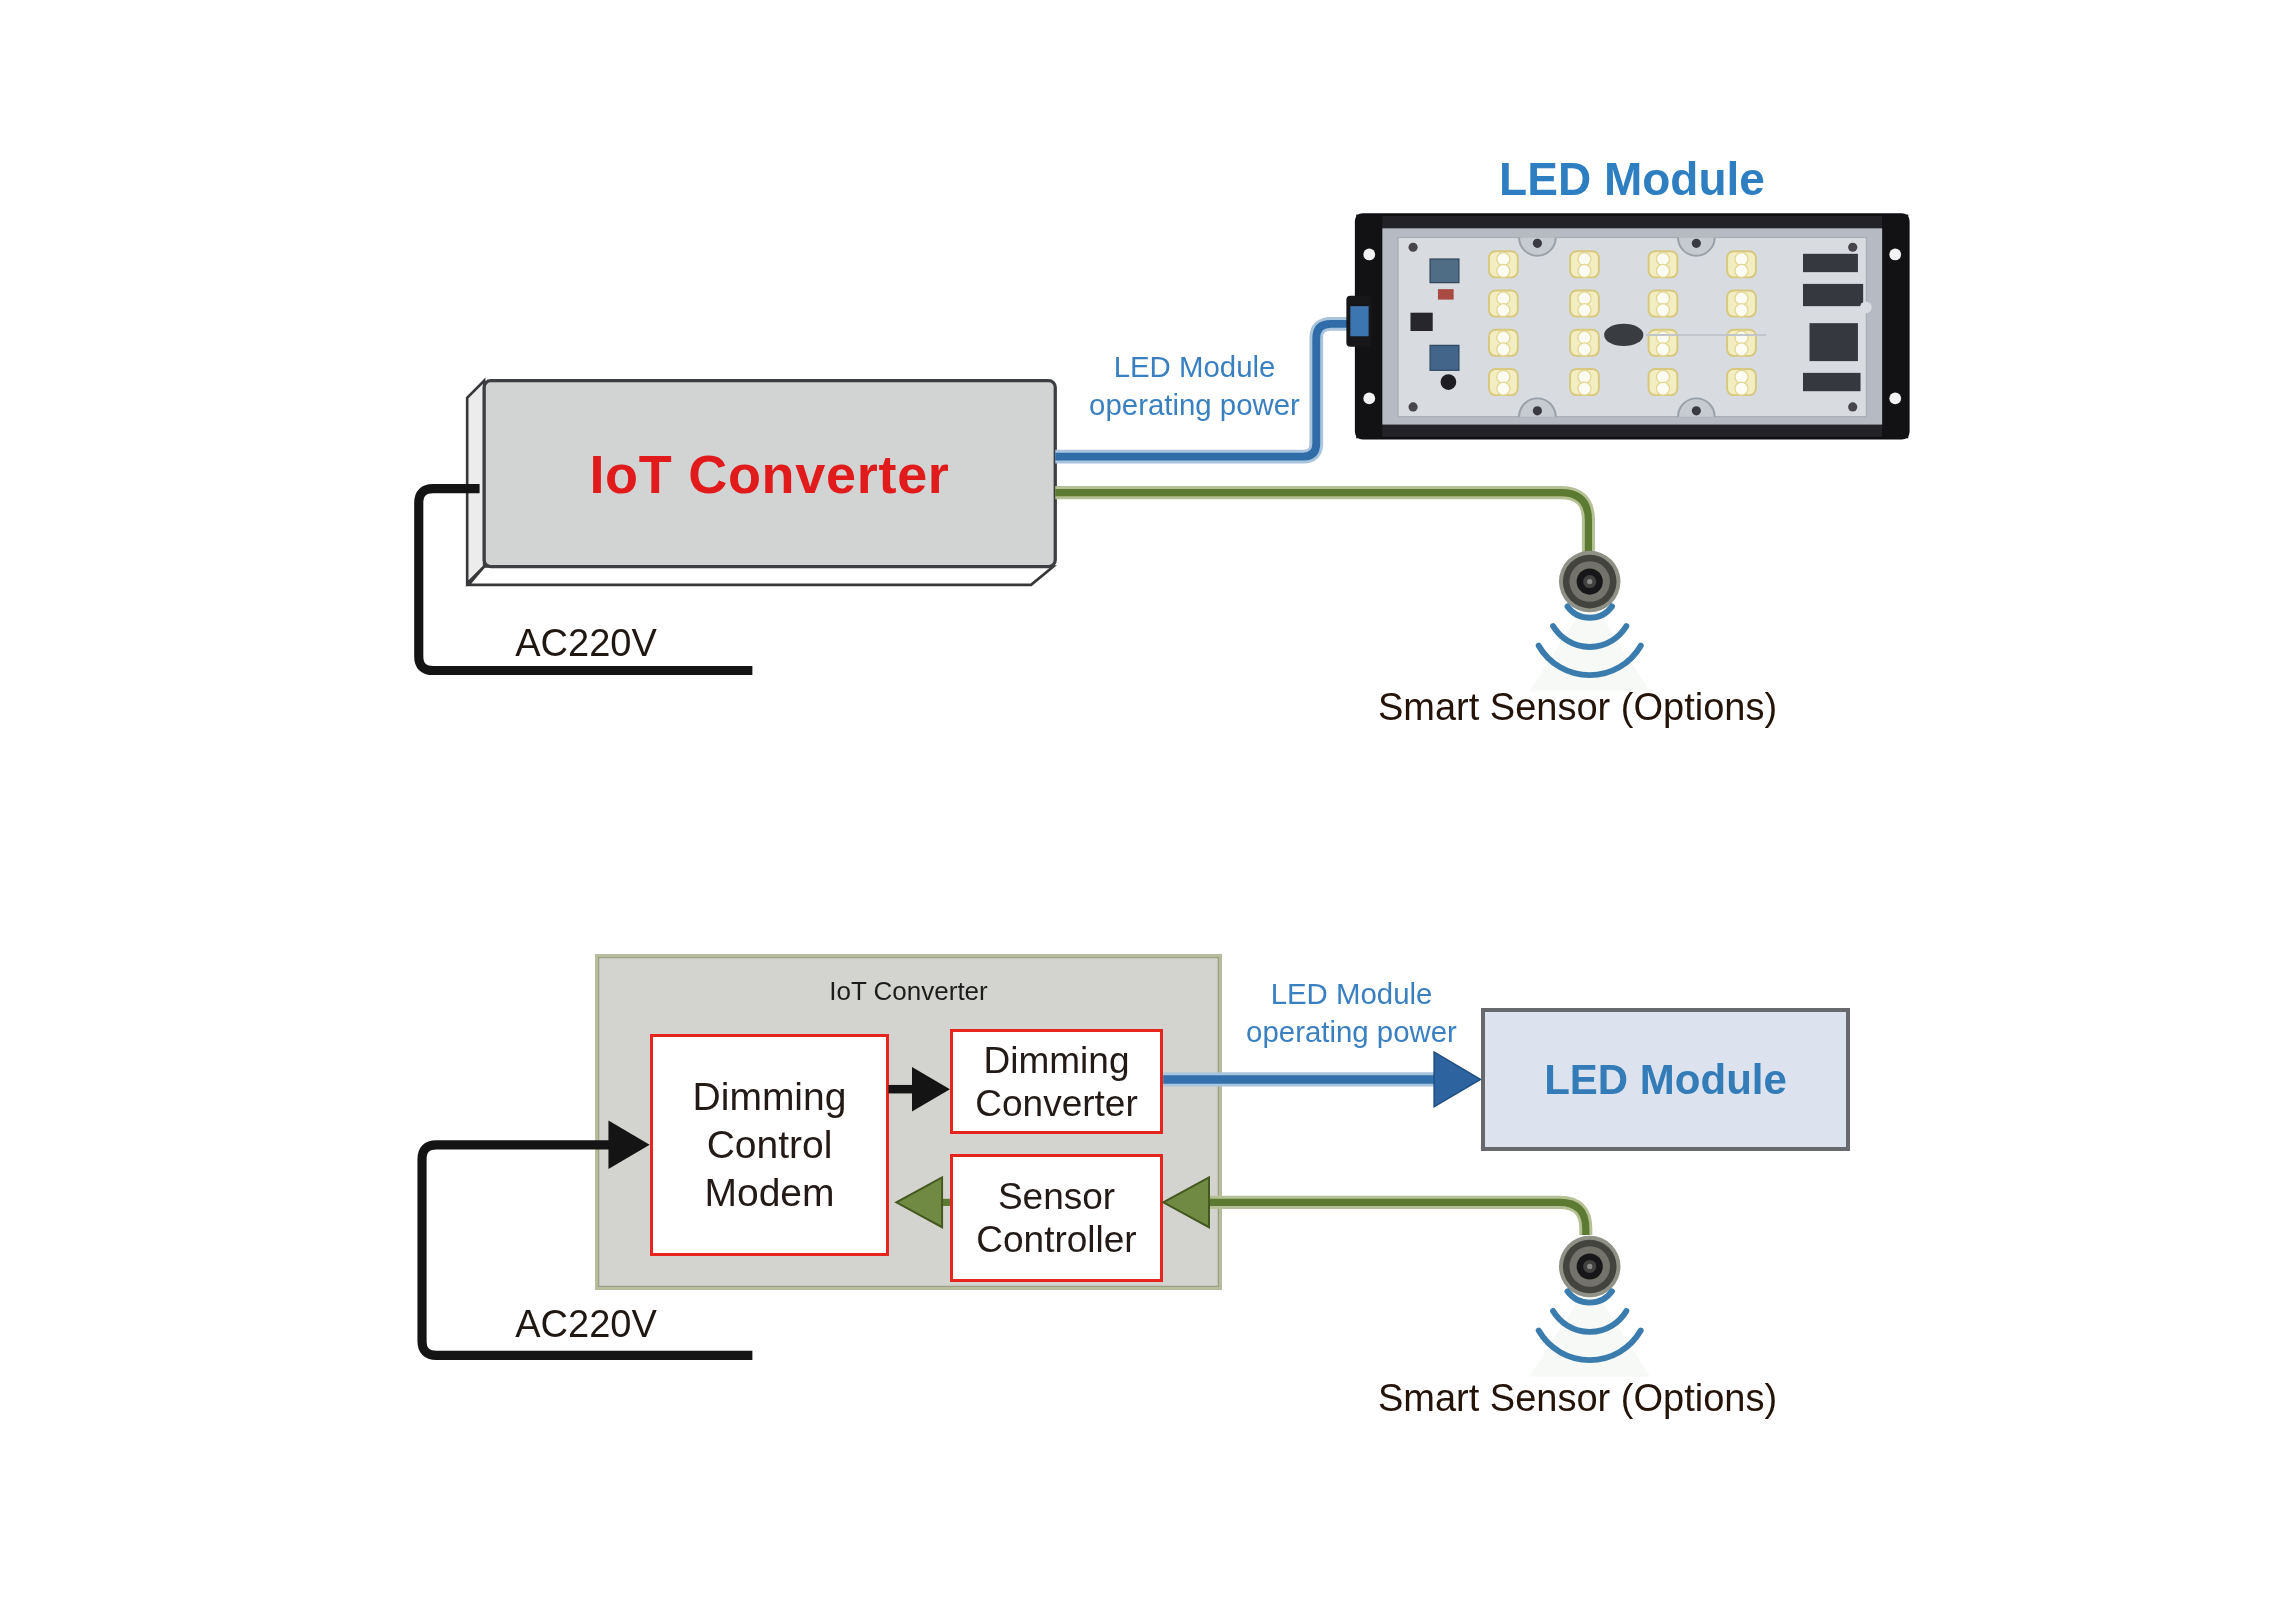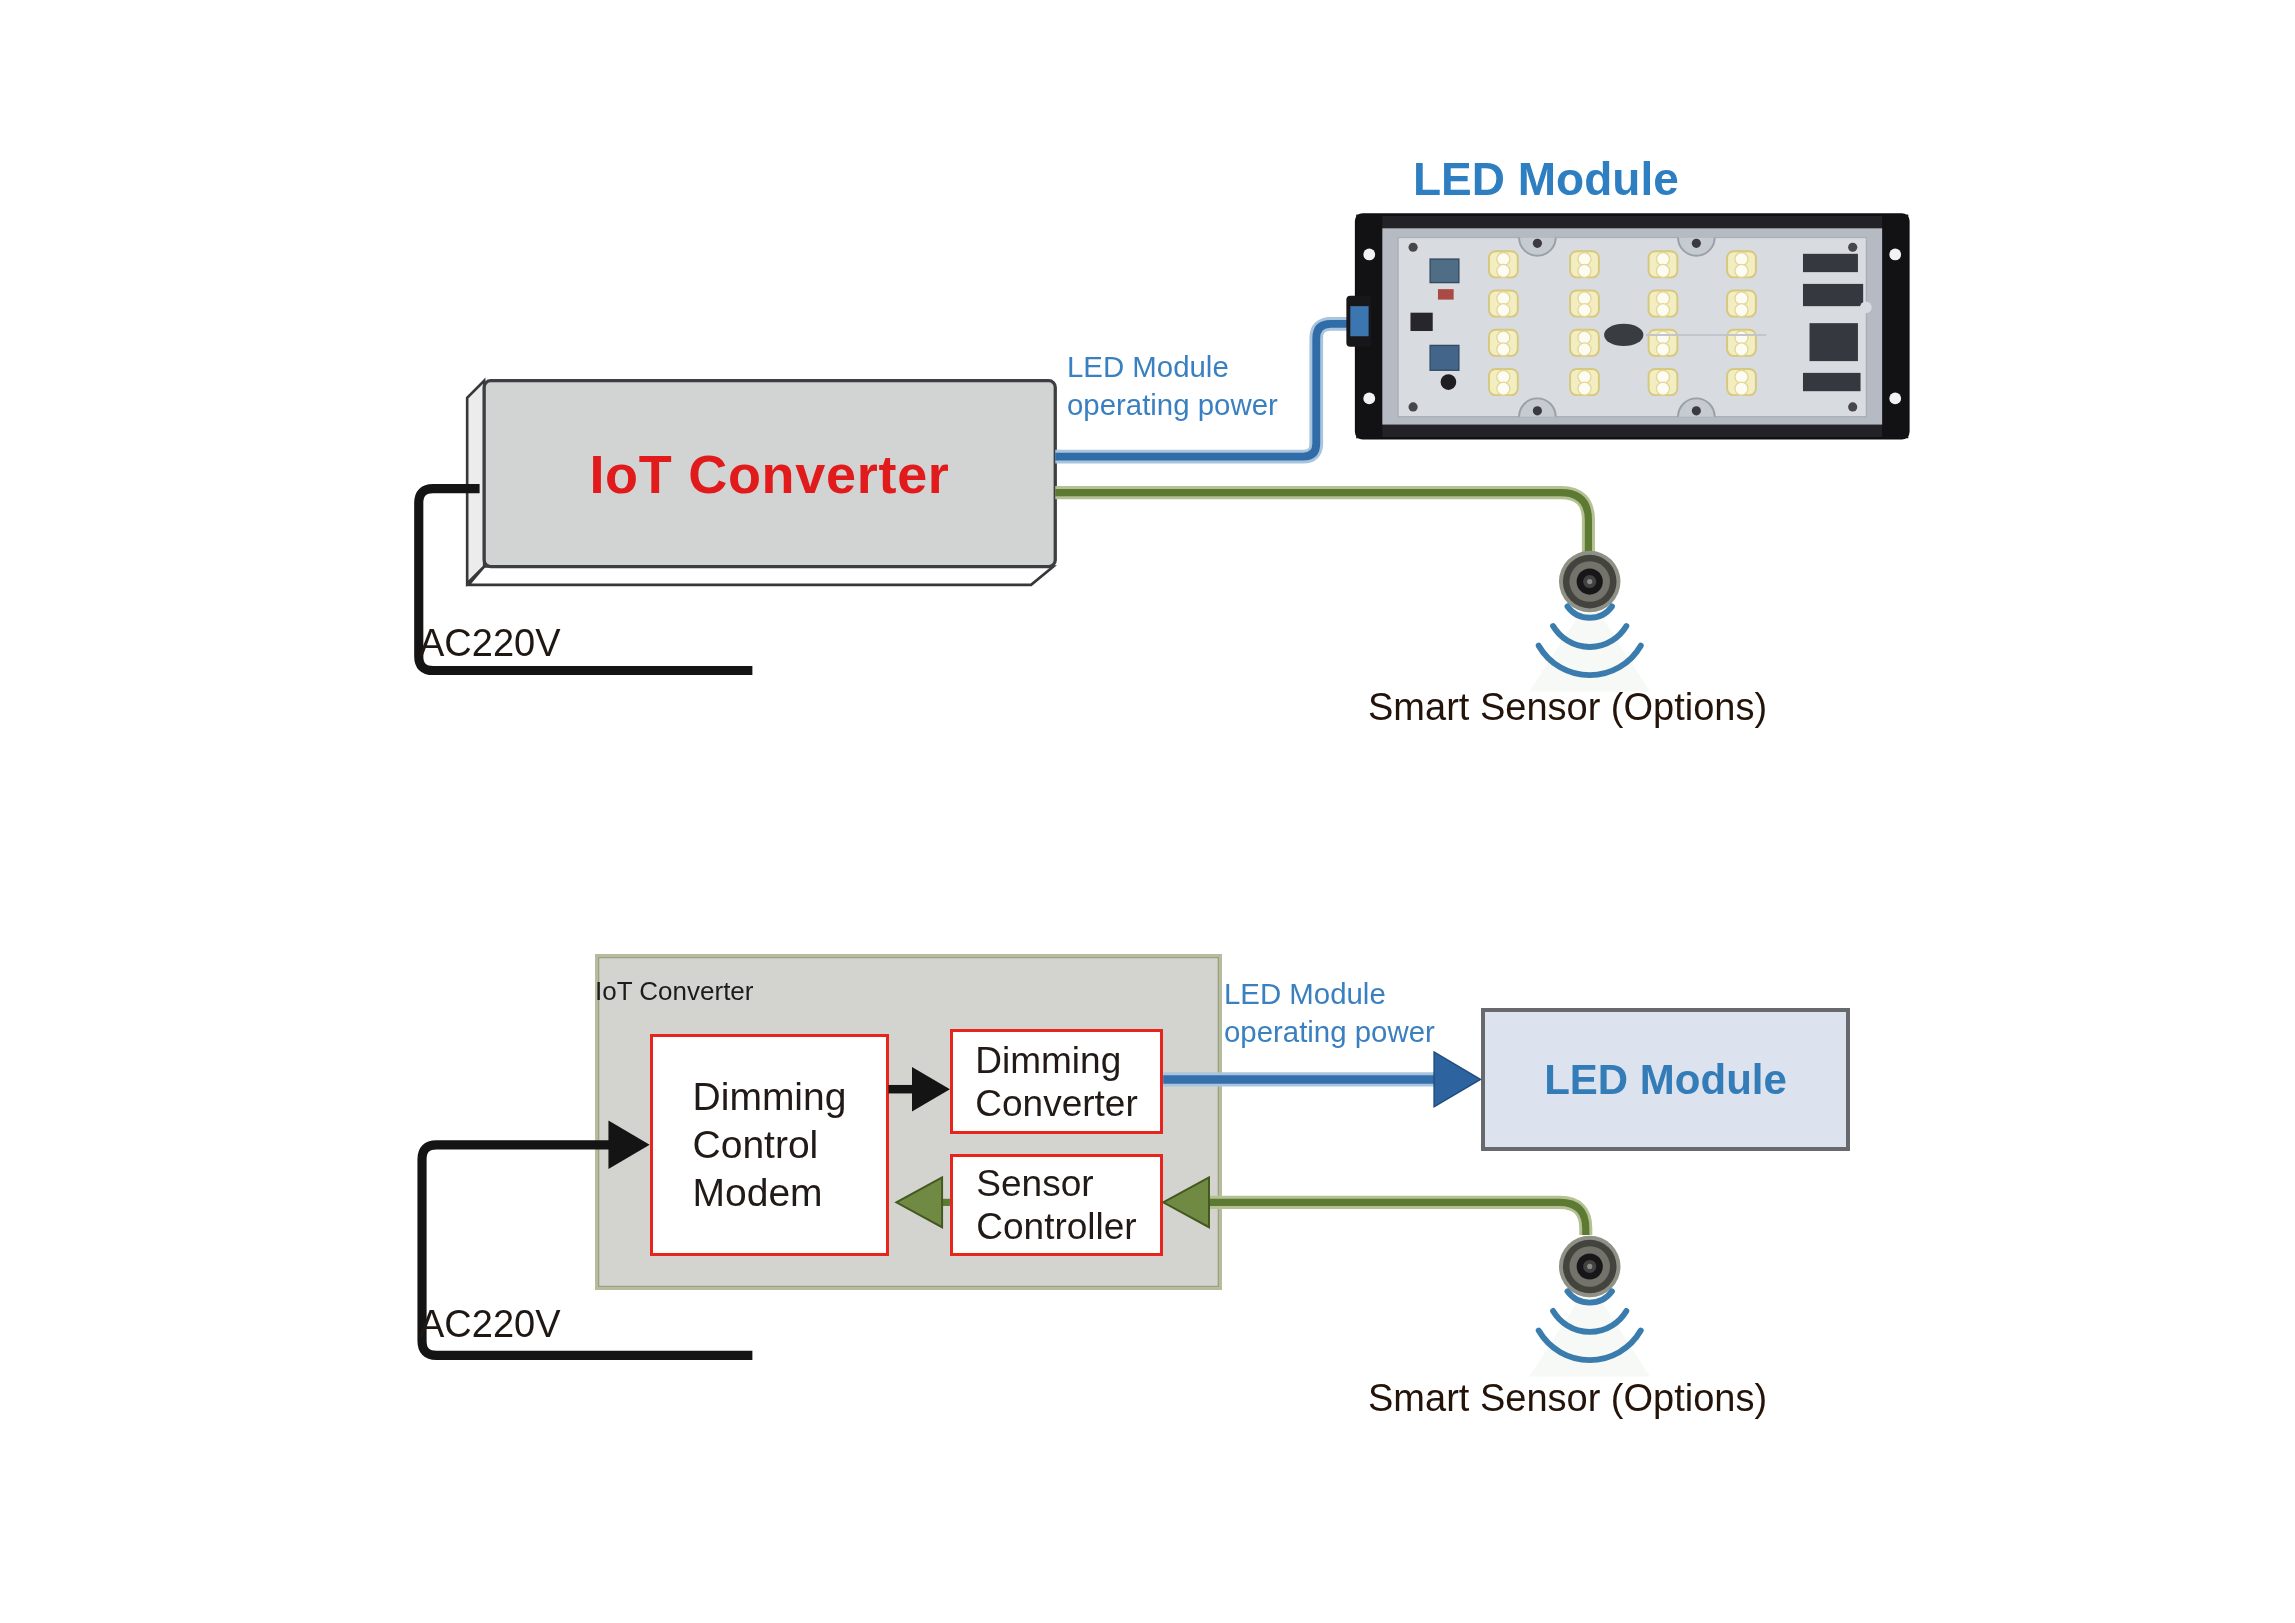--- a/index.html
+++ b/index.html
@@ -2,38 +2,38 @@
 <html style="font-size:10.5px"><head>
 <meta charset="utf-8">
 <style>
   html,body{margin:0;padding:0;background:#ffffff;}
   #stage{
     position:relative;width:2295px;height:1623px;background:#ffffff;overflow:hidden;
     font-family:"Liberation Sans", sans-serif;
   }
   #stage svg{position:absolute;left:0;top:0;}
   .abs{position:absolute;box-sizing:border-box;}
-  .center{}
+  .center{text-align:center;}
   .prewrap{white-space:pre-line;}
   .flexc{display:flex;align-items:center;justify-content:center;}
 
   
   .title-top{left:1413px;top:152px;width:438px;font-size:46px;font-weight:bold;color:#2e7fc1;}
   .iot-red{left:484px;top:381px;width:571px;height:186px;font-size:54px;font-weight:bold;color:#e11a1b;letter-spacing:0.7px;}
   .ac-top{left:419px;top:622px;width:334px;font-size:38px;color:#1f1712;}
   .blue-label-top{left:1067px;top:348px;width:255px;font-size:29.4px;line-height:38px;color:#3a80c0;}
   .smart-top{left:1368px;top:686px;width:419px;font-size:38px;color:#231309;}
 
   
   .container-box{left:595px;top:954px;width:627px;height:336px;background:#d3d4cf;border:3.3px solid #b6bc9c;box-shadow:inset 0 0 0 1.3px #9aa184;}
   .container-label{left:595px;top:976px;width:627px;font-size:26px;color:#1c1c1c;}
   .red-box{background:#ffffff;border:3.3px solid #e8251c;color:#221a16;}
   .modem-box{left:650px;top:1034px;width:239px;height:222px;font-size:39px;line-height:48px;}
   .dimconv-box{left:950px;top:1029px;width:213px;height:105px;font-size:37px;line-height:43px;}
-  .sensctrl-box{left:950px;top:1154px;width:213px;height:102px;font-size:37px;line-height:43px;}
+  .sensctrl-box{left:950px;top:1154px;width:213px;height:128px;font-size:37px;line-height:43px;}
   .led-box{left:1481px;top:1008px;width:369px;height:143px;background:#dce3ee;border:4.6px solid #67696d;font-size:42px;font-weight:bold;color:#337cb8;}
   .blue-label-bottom{left:1224px;top:975px;width:255px;font-size:29.4px;line-height:38px;color:#3a80c0;}
   .ac-bottom{left:419px;top:1303px;width:334px;font-size:38px;color:#1f1712;}
   .smart-bottom{left:1368px;top:1377px;width:419px;font-size:38px;color:#231309;}
 </style>
 </head>
 <body>
 
 <div id="stage">
 

